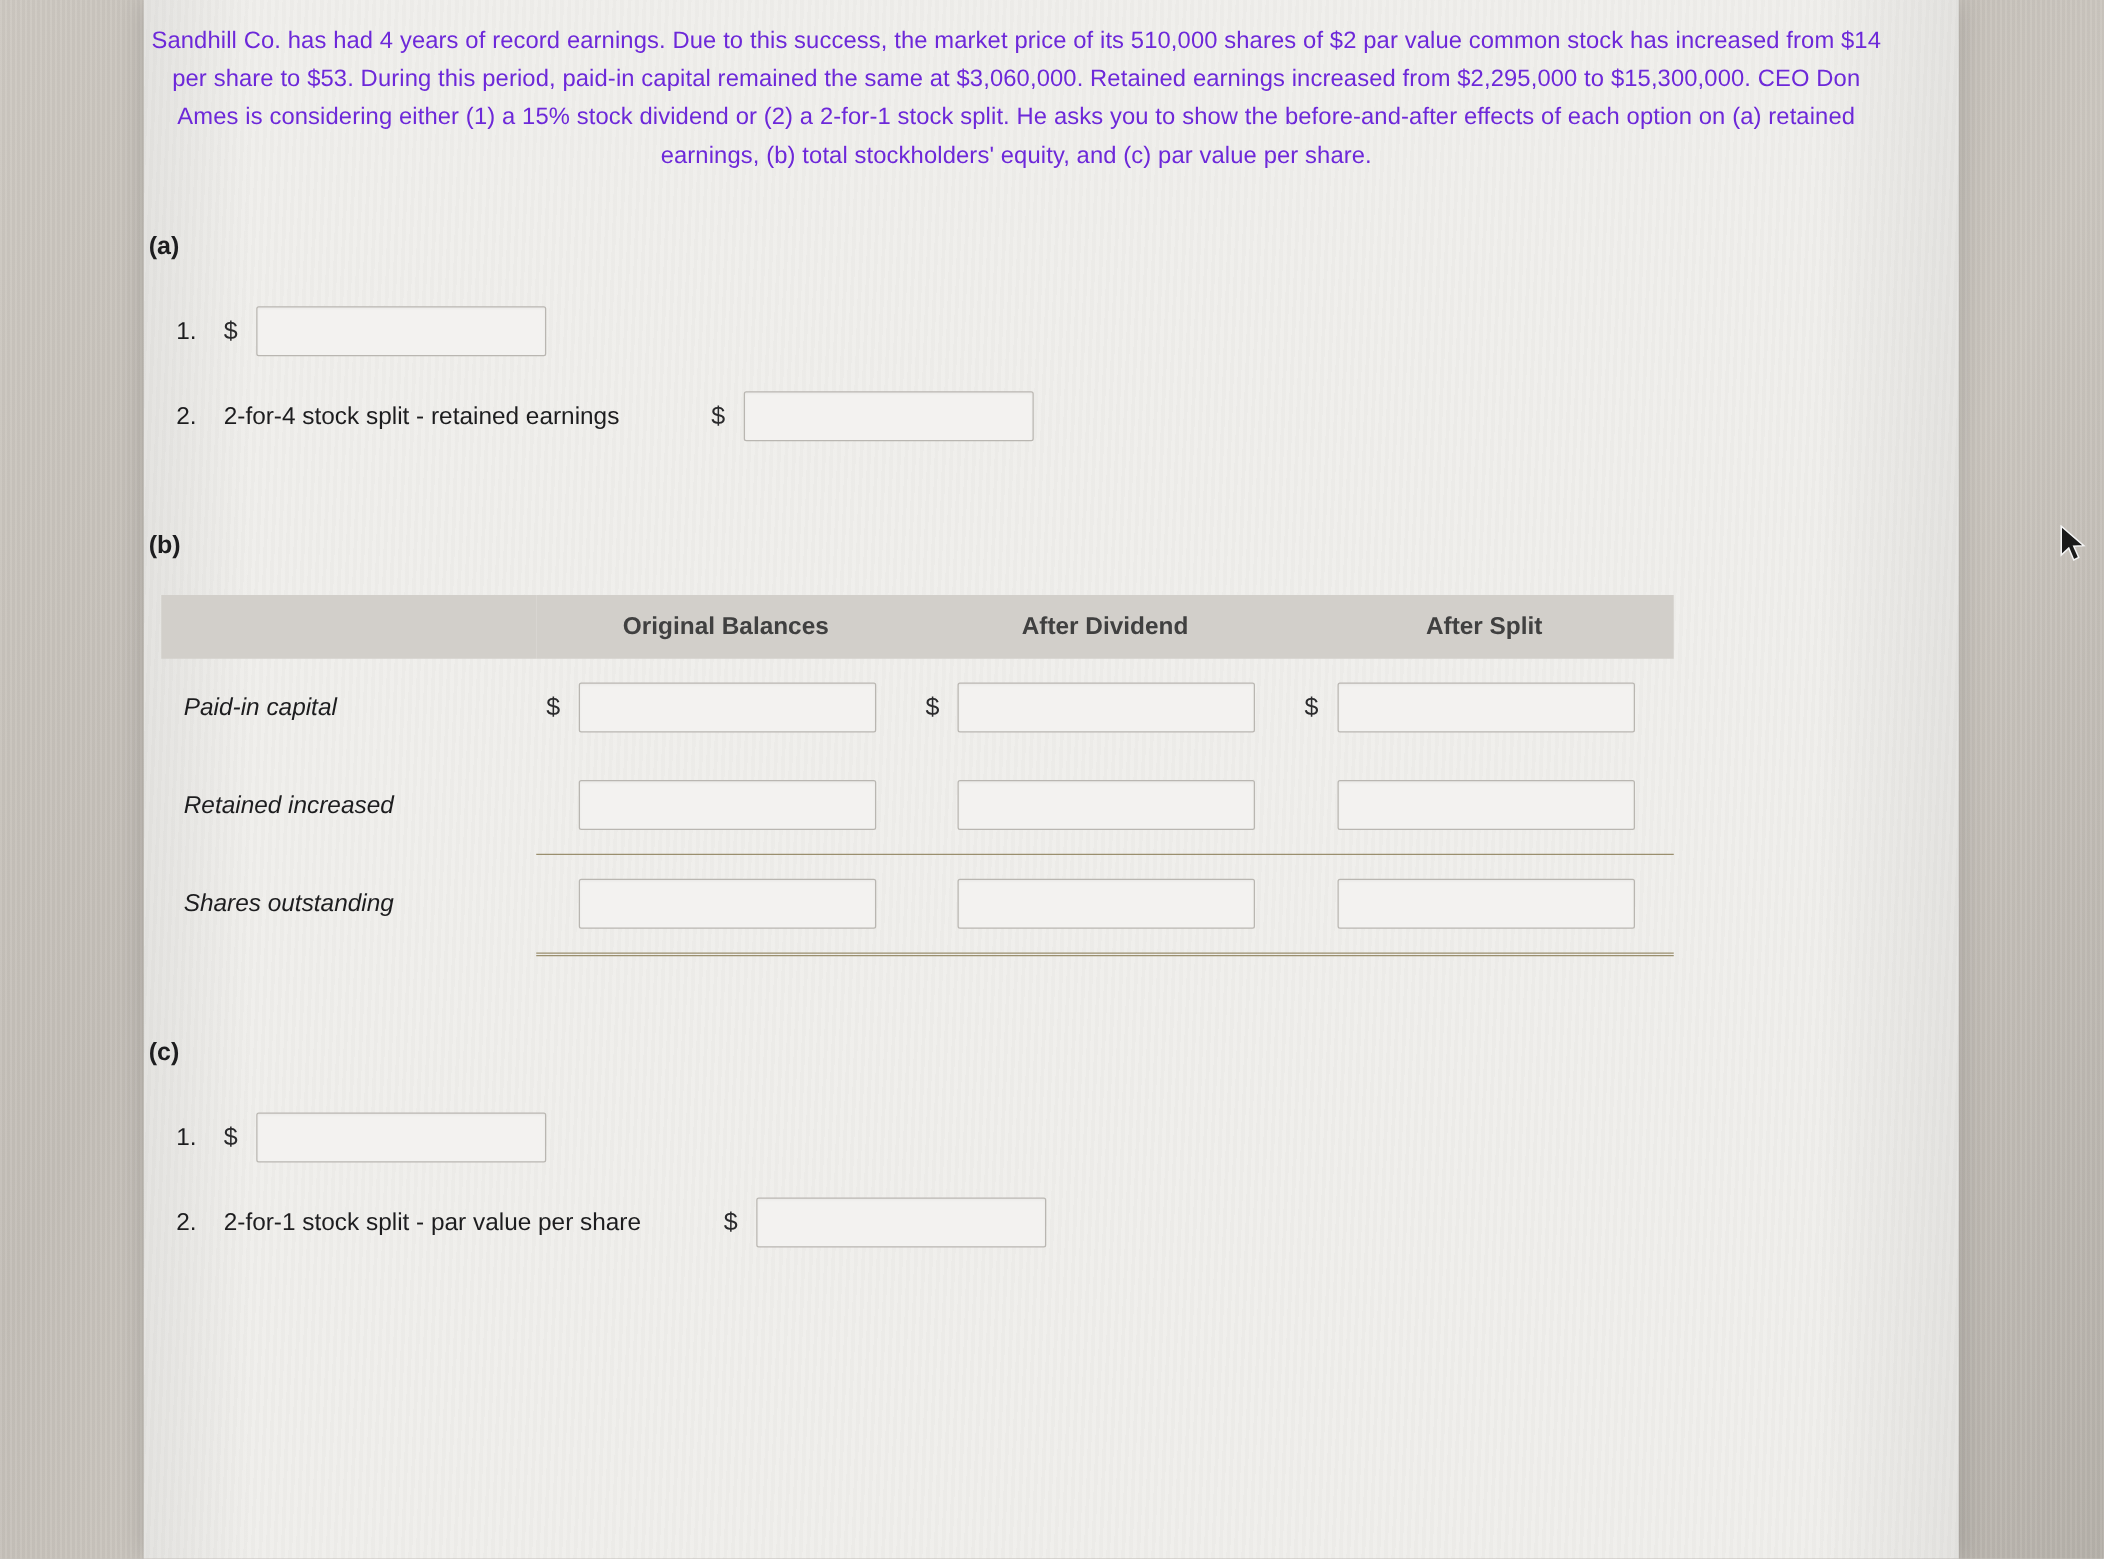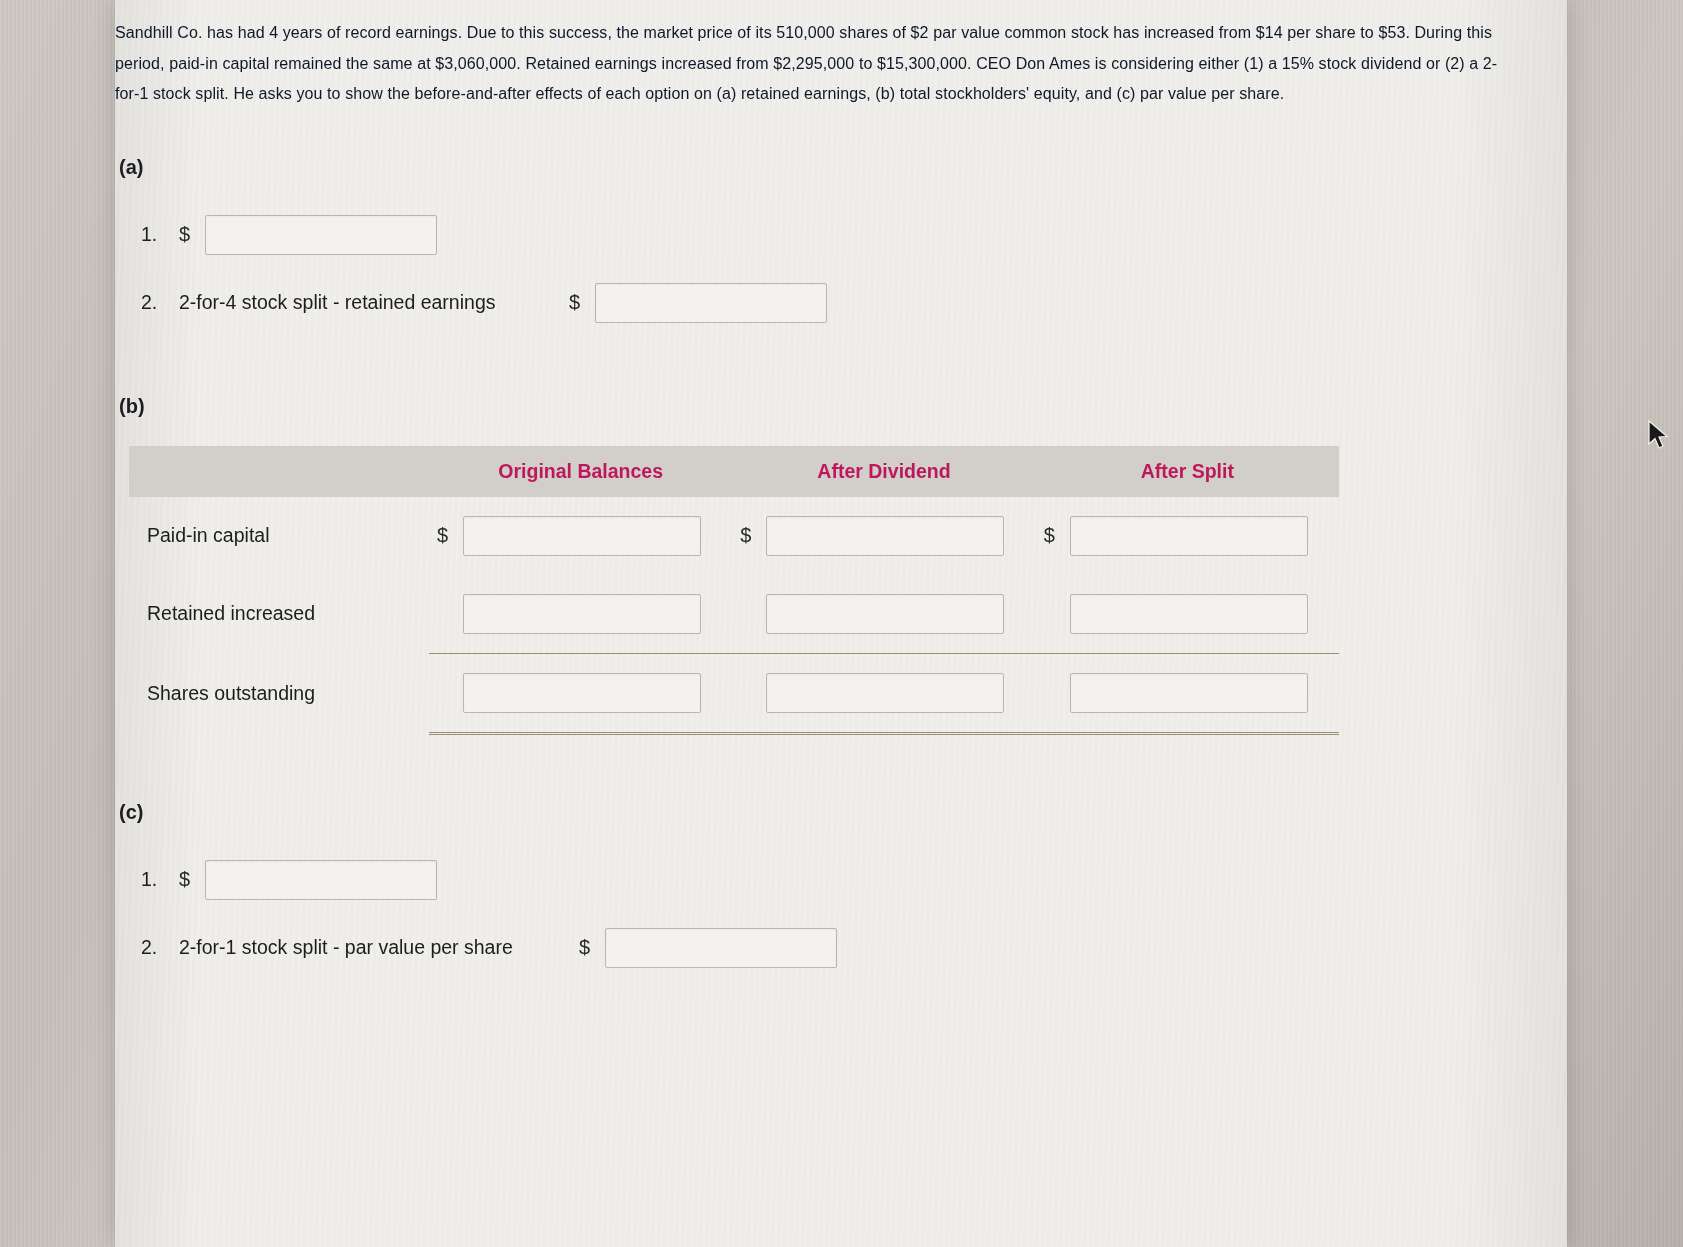--- a/index.html
+++ b/index.html
@@ -44,27 +44,28 @@
     background:
       linear-gradient(90deg, rgba(0,0,0,0.05) 0%, rgba(255,255,255,0.0) 6%, rgba(255,255,255,0.0) 92%, rgba(0,0,0,0.05) 100%),
       repeating-linear-gradient(92deg, rgba(255,255,255,0.045) 0px, rgba(255,255,255,0.045) 3px, rgba(0,0,0,0.012) 3px, rgba(0,0,0,0.012) 6px);
   }
   .content {
     position: relative;
     z-index: 2;
     padding: 10px 28px 0 0;
   }
   .prompt {
-    font-size: 16px;
+    font-size: 19px;
     line-height: 30.5px;
-    color: #0f172a;
+    color: #6d28d9;
     margin: 8px 0 0 0;
     padding: 0 28px 0 0;
     font-weight: 400;
     letter-spacing: 0.1px;
+    text-align: center;
   }
   .section-label {
     font-size: 20px;
     font-weight: 700;
     color: #1d1d1f;
     margin: 0;
   }
   .sec-a {
     margin-top: 46px;
     margin-left: 4px;
@@ -113,37 +114,38 @@
   table.balances {
     margin-top: 28px;
     border-collapse: collapse;
     width: 1210px;
     margin-left: 10px;
   }
   table.balances th {
     background: #d2cfca;
     font-size: 19.5px;
     font-weight: 700;
-    color: #be185d;
+    color: #404040;
     padding: 14px 0;
     text-align: center;
   }
   table.balances th.blank {
     width: 300px;
     background: #d2cfca;
   }
   table.balances td {
     padding: 0;
     vertical-align: middle;
   }
   .rowlabel {
     font-size: 19.5px;
     color: #1d1d1f;
     padding-left: 18px;
     white-space: nowrap;
+    font-style: italic;
   }
   .cell {
     height: 78px;
     position: relative;
   }
   .cell-inner {
     display: flex;
     align-items: center;
     justify-content: flex-start;
     gap: 6px;

